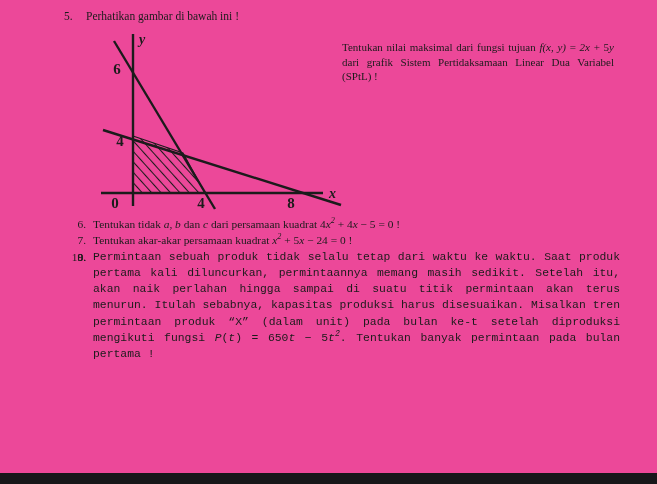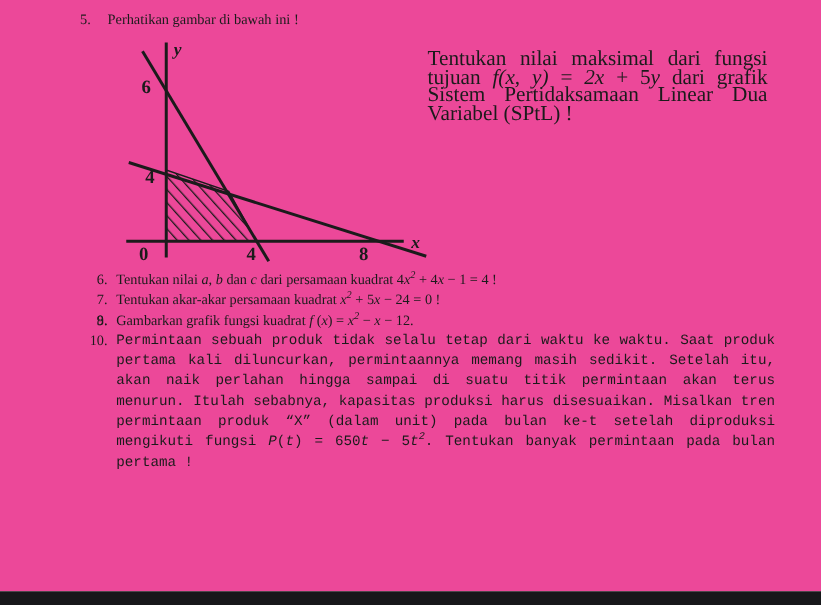--- a/index.html
+++ b/index.html
@@ -55,21 +55,21 @@
     height: 185px;
   }
   .figure svg { display: block; }
 
   
   .prompt {
     position: absolute;
     left: 342px;
     top: 40px;
     width: 272px;
-    font-size: 17px;
+    font-size: 11px;
     line-height: 14.6px;
     text-align: justify;
   }
   .mi { font-style: italic; }
   .sup { font-size: 0.72em; vertical-align: super; line-height: 0; }
 
   
   .qlist {
     position: absolute;
     left: 64px;
@@ -148,30 +148,30 @@
     </svg>
   </div>
 
   <div class="prompt">
     <span>Tentukan nilai maksimal dari fungsi tujuan </span><span class="mi">f(x, y)</span><span> = </span><span class="mi">2x</span><span> + 5</span><span class="mi">y</span><span> dari grafik Sistem Pertidaksamaan Linear Dua</span>
     <span>Variabel (SPtL) !</span>
   </div>
 
   <div class="qlist">
     <div class="qitem">
-      <span class="num">6.</span><span class="body"><span>Tentukan nilai </span><span class="mi">a</span><span>, </span><span class="mi">b</span><span> dan </span><span class="mi">c</span><span> dari persamaan kuadrat 4</span><span class="mi">x</span><span class="mi sup">2</span><span> + 4</span><span class="mi">x</span><span> − 1 = 4 !</span></span>
+      <span class="num">6.</span><span class="body"><span>Tentukan tidak </span><span class="mi">a</span><span>, </span><span class="mi">b</span><span> dan </span><span class="mi">c</span><span> dari persamaan kuadrat 4</span><span class="mi">x</span><span class="mi sup">2</span><span> + 4</span><span class="mi">x</span><span> − 5 = 0 !</span></span>
     </div>
     <div class="qitem">
       <span class="num">7.</span><span class="body"><span>Tentukan akar-akar persamaan kuadrat </span><span class="mi">x</span><span class="mi sup">2</span><span> + 5</span><span class="mi">x</span><span> − 24 = 0 !</span></span>
     </div>
     <div class="qitem">
       <span class="num">8.</span>
     </div>
     <div class="qitem">
-      <span class="num">9.</span><span class="body"><span>Gambarkan grafik fungsi kuadrat </span><span class="mi">f</span><span> (</span><span class="mi">x</span><span>) = </span><span class="mi">x</span><span class="mi sup">2</span><span> − </span><span class="mi">x</span><span> − 12.</span></span>
+      <span class="num">9.</span>
     </div>
     <div class="qitem para">
       <span class="num">10.</span>
         <span class="body"><span>Permintaan sebuah produk tidak selalu tetap dari waktu ke waktu. Saat produk pertama kali diluncurkan, permintaannya memang masih sedikit. Setelah itu, akan naik perlahan hingga sampai di suatu titik permintaan akan terus menurun. Itulah sebabnya, kapasitas produksi harus disesuaikan. Misalkan tren permintaan produk “X” (dalam unit) pada bulan ke-t setelah diproduksi mengikuti fungsi </span><span class="mi">P</span><span>(</span><span class="mi">t</span><span>) = 650</span><span class="mi">t</span><span> − 5</span><span class="mi">t</span><span class="mi sup">2</span><span>. Tentukan banyak permintaan pada bulan pertama !</span></span>
     </div>
   </div>
 
 </div>
 
 <div class="bottom-bar"></div>

